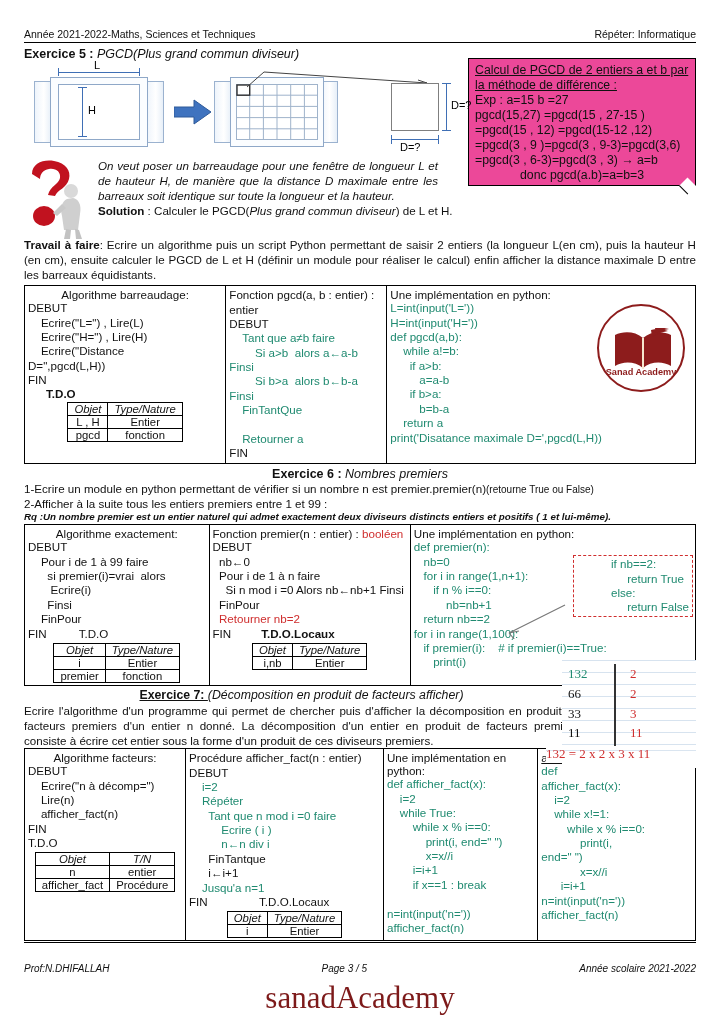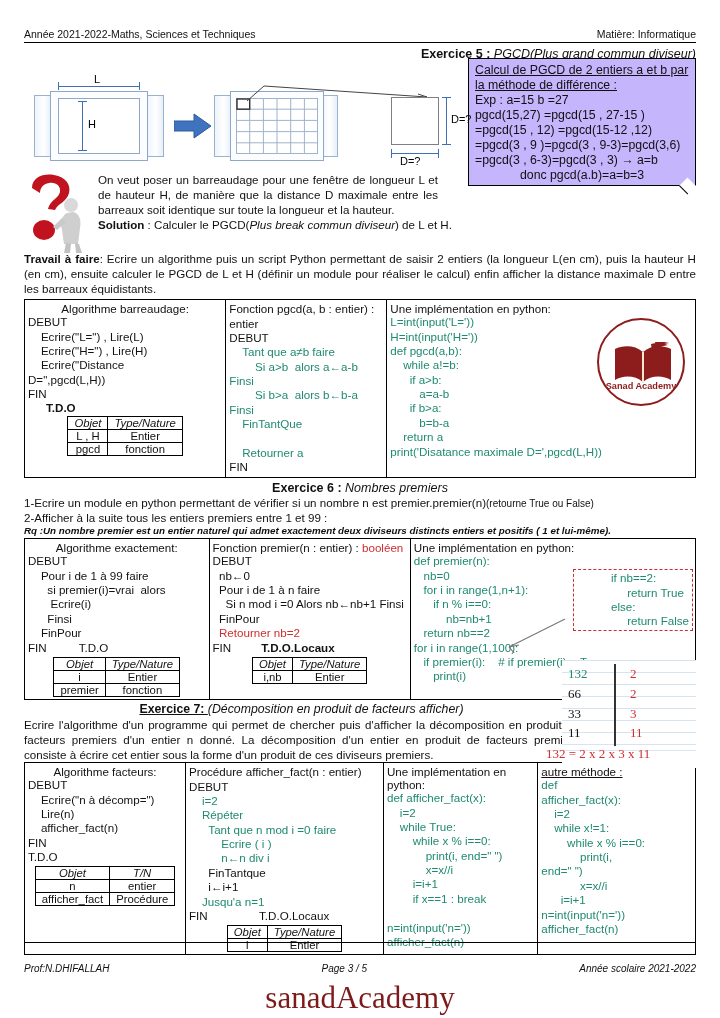--- a/index.html
+++ b/index.html
@@ -14,46 +14,46 @@
     overflow:hidden;
   }
   .page { position:relative; width:720px; height:1018px; padding:0 24px; }
 
   
   .hdr { display:flex; justify-content:space-between; align-items:flex-end;
          font-size:10.5px; padding-top:28px; padding-bottom:2px;
          border-bottom:1.6px solid #000; }
   .hdr span { white-space:nowrap; }
 
-  .ex-title { text-align:right; font-size:12.5px; margin:4px 0 16px; }
+  .ex-title { text-align:left; font-size:12.5px; margin:4px 0 2px; }
   .ex-title b { font-weight:bold; }
   .ex-title i { font-style:italic; }
 
   
   .topfig { position:relative; height:95px; }
   .winframe { position:absolute; border:1.3px solid #8fa8c8; background:#fbfdff; }
   .shutter { position:absolute; border:1.3px solid #9bb2cf;
              background:linear-gradient(90deg,#eef4fb,#ffffff 55%,#e7eff8); }
   .dimline { position:absolute; background:#3f6fb5; height:1.2px; }
   .dimlabel { position:absolute; font-size:11px; color:#000; }
   .arrowblue { position:absolute; }
   .sqbox { position:absolute; border:1.3px solid #7f7f7f; background:#fff; }
 
   
   .qrow { position:relative; min-height:78px; }
   .qmark { position:absolute; left:2px; top:0px; width:66px; height:84px; }
   .qtext { margin-left:74px; width:340px; font-size:11.6px; line-height:1.30;
-           text-align:justify; }
+           text-align:justify;font-style:italic; }
   .soln { font-size:11.6px; margin-left:74px; margin-top:1px; }
   .soln b { font-weight:bold; }
   .travail { font-size:11.6px; line-height:1.30; text-align:justify; margin-top:1px; }
 
   
   .notebox { position:absolute; right:24px; top:58px; width:228px;
-             border:1.6px solid #000; background:#c4b5fd; padding:4px 6px 2px 6px;
+             border:1.6px solid #000; background:#ec4899; padding:4px 6px 2px 6px;
              font-size:12.3px; line-height:1.22; }
   .notebox .u { text-decoration:underline; }
   .notebox .ctr { text-align:center; }
   .foldcorner { position:absolute; right:-1px; bottom:-1px; width:12px; height:12px;
                 background:#fff; border-left:1.4px solid #000; transform:rotate(-45deg);
                 transform-origin:bottom right; }
 
   
   table.grid { border-collapse:collapse; width:100%; table-layout:fixed; }
   table.grid > tbody > tr > td { border:1.3px solid #000; vertical-align:top;
@@ -113,21 +113,21 @@
                 font-size:9.2px; font-weight:bold; color:#8d1c1c;
                 font-family:"Liberation Sans", sans-serif; }
 </style>
 </head>
 <body>
 
 <div class="page">
 
   <div class="hdr">
     <span>Année 2021-2022-Maths, Sciences et Techniques</span>
-    <span>Matière: Informatique</span>
+    <span>Répéter: Informatique</span>
   </div>
 
   <div class="ex-title">
     <b>Exercice 5 : </b><i>PGCD(Plus grand commun diviseur)</i>
   </div>
 
   <div class="notebox">
     <div class="u">Calcul de PGCD de 2 entiers a et b par</div>
     <div class="u">la méthode de différence :</div>
     <div>Exp : a=15 b =27</div>
@@ -201,21 +201,21 @@
     <svg class="qmark" viewBox="0 0 66 84">
       <path d="M6,16 C6,5 18,1 28,3 C40,5 45,13 43,21 C41,30 31,32 29,38 L22,37 C24,28 33,26 34,20 C35,14 30,10 23,11 C17,12 14,16 14,21 Z" fill="#c1121f"></path>
       <ellipse cx="18" cy="58" rx="11" ry="10" fill="#c1121f"></ellipse>
       <ellipse cx="45" cy="33" rx="7" ry="7" fill="#d9d9d9"></ellipse>
       <path d="M41,41 C36,43 34,50 36,58 L38,72 L52,72 L54,56 C56,46 52,41 47,40 Z" fill="#cfcfcf"></path>
       <path d="M36,46 L27,55 L31,58 L40,50 Z" fill="#c9c9c9"></path>
       <path d="M40,71 L38,81 L44,81 L45,72 Z M49,71 L50,81 L56,81 L53,72 Z" fill="#c2c2c2"></path>
     </svg>
     <div class="qtext">On veut poser un barreaudage pour une fenêtre de longueur L et de hauteur H, de manière que la distance D maximale entre les barreaux soit identique sur toute la longueur et la hauteur.</div>
     <div class="soln">
-      <b>Solution</b><span> : Calculer  le PGCD(</span><i>Plus break commun diviseur</i><span>) de L et H.</span>
+      <b>Solution</b><span> : Calculer  le PGCD(</span><i>Plus grand commun diviseur</i><span>) de L et H.</span>
     </div>
   </div>
 
   <div class="travail">
     <b>Travail à faire</b><span>: Ecrire un algorithme puis un script Python permettant de saisir 2 entiers (la longueur L(en cm), puis la hauteur H (en cm), ensuite calculer le PGCD de L et H (définir un module pour réaliser le calcul) enfin afficher la distance maximale D entre les barreaux équidistants.</span>
   </div>
 
   <table class="grid" style="margin-top:3px;">
     <tbody>
       <tr>

